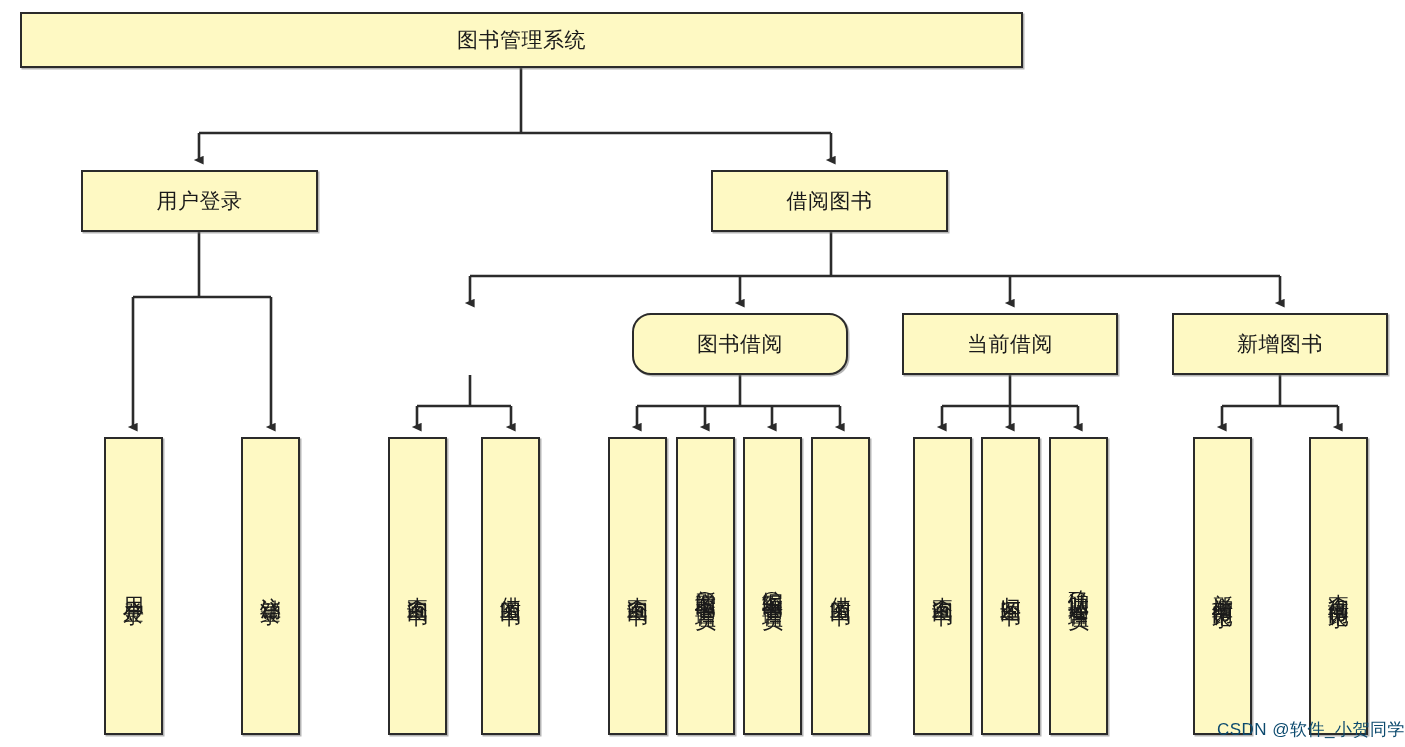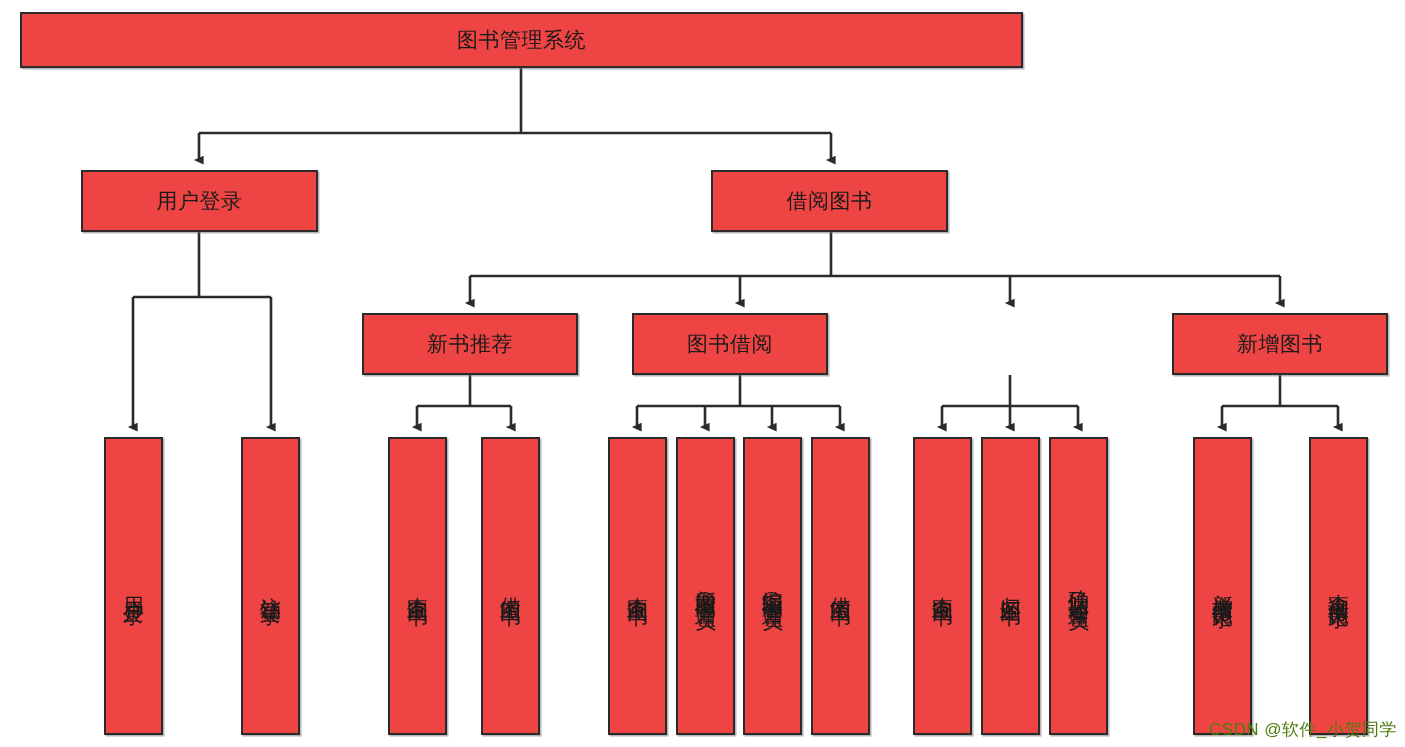--- a/index.html
+++ b/index.html
@@ -7,21 +7,21 @@
     width:1405px;height:747px;
     background:#ffffff;
     font-family:"Liberation Sans","DejaVu Sans",sans-serif;
     overflow:hidden;
     position:relative;
   }
   #canvas{position:absolute;left:0;top:0;width:1405px;height:747px;}
   .node{
     position:absolute;
     box-sizing:border-box;
-    background:#ef4444;
+    background:#fef9c3;
     border:2.2px solid #2b2b2b;
     display:flex;
     align-items:center;
     justify-content:center;
     color:#1a1a1a;
     box-shadow:1.5px 1.5px 0 rgba(120,120,120,.55);
     text-align:center;
   }
   .node .lbl{
     font-size:21px;
@@ -38,24 +38,24 @@
     writing-mode:vertical-rl;
     text-orientation:upright;
     font-size:21px;
     letter-spacing:3px;
     line-height:1.05;
     white-space:nowrap;
   }
   svg.edges{position:absolute;left:0;top:0;width:1405px;height:747px;pointer-events:none;}
   .watermark{
     position:absolute;
-    right:8px;
+    right:0;
     bottom:6px;
     font-size:17px;
-    color:#4d7c0f;
+    color:#0c4a6e;
     letter-spacing:.5px;
     white-space:nowrap;
   }
 </style>
 </head>
 <body>
 
 <div id="canvas">
 
   <svg class="edges" viewBox="0 0 1405 747">
@@ -112,25 +112,25 @@
     <span class="lbl">图书管理系统</span>
   </div>
 
   <div class="node" style="left:81px;top:170px;width:237px;height:62px;">
     <span class="lbl">用户登录</span>
   </div>
   <div class="node" style="left:711px;top:170px;width:237px;height:62px;">
     <span class="lbl">借阅图书</span>
   </div>
 
-  <div class="node" style="left:362px;top:313px;width:216px;height:62px;">
-    <span class="lbl">新书推荐</span>
+  <div class="node" style="left:632px;top:313px;width:216px;height:62px;border-radius:19px;">
+    <span class="lbl">图书借阅</span>
   </div>
-  <div class="node" style="left:632px;top:313px;width:196px;height:62px;">
-    <span class="lbl">图书借阅</span>
+  <div class="node" style="left:902px;top:313px;width:216px;height:62px;">
+    <span class="lbl">当前借阅</span>
   </div>
   <div class="node" style="left:1172px;top:313px;width:216px;height:62px;">
     <span class="lbl">新增图书</span>
   </div>
 
   <div class="node leaf" style="left:104px;top:437px;width:59px;height:298px;">
     <span class="lbl">用户登录</span>
   </div>
   <div class="node leaf" style="left:241px;top:437px;width:59px;height:298px;">
     <span class="lbl">注销登录</span>

